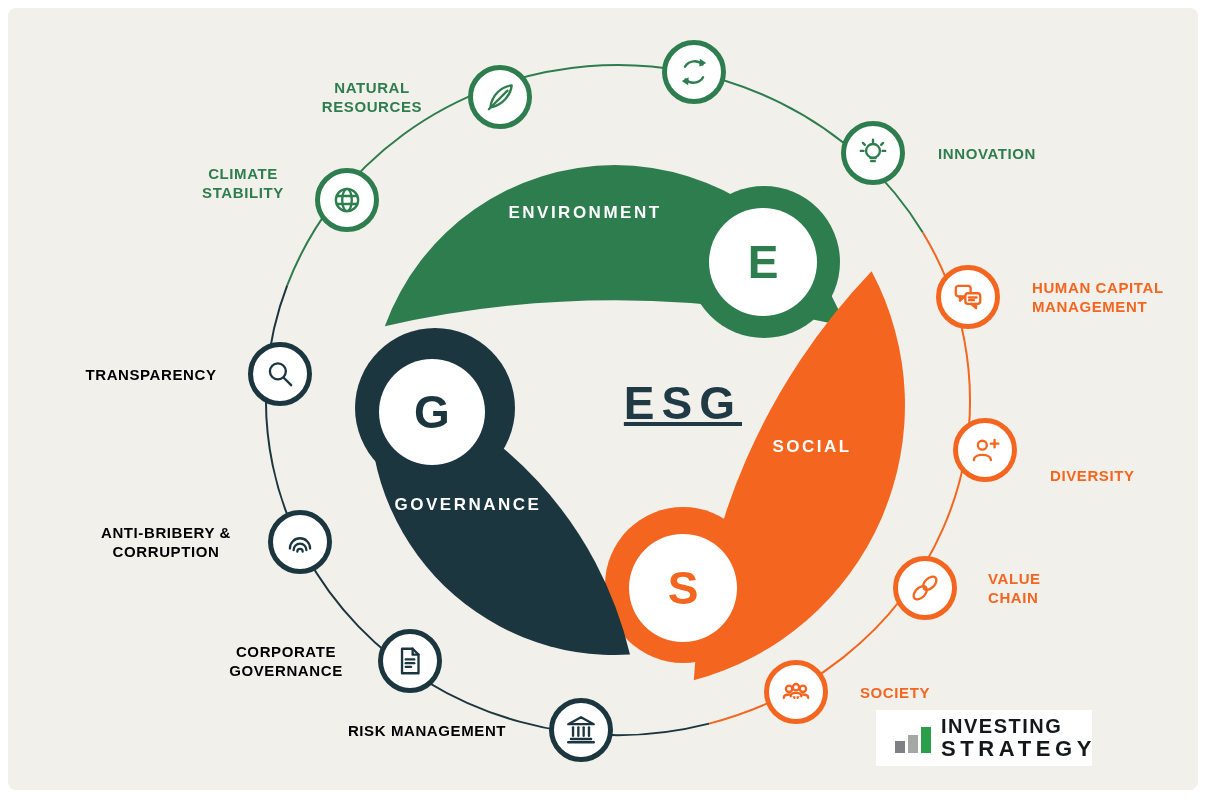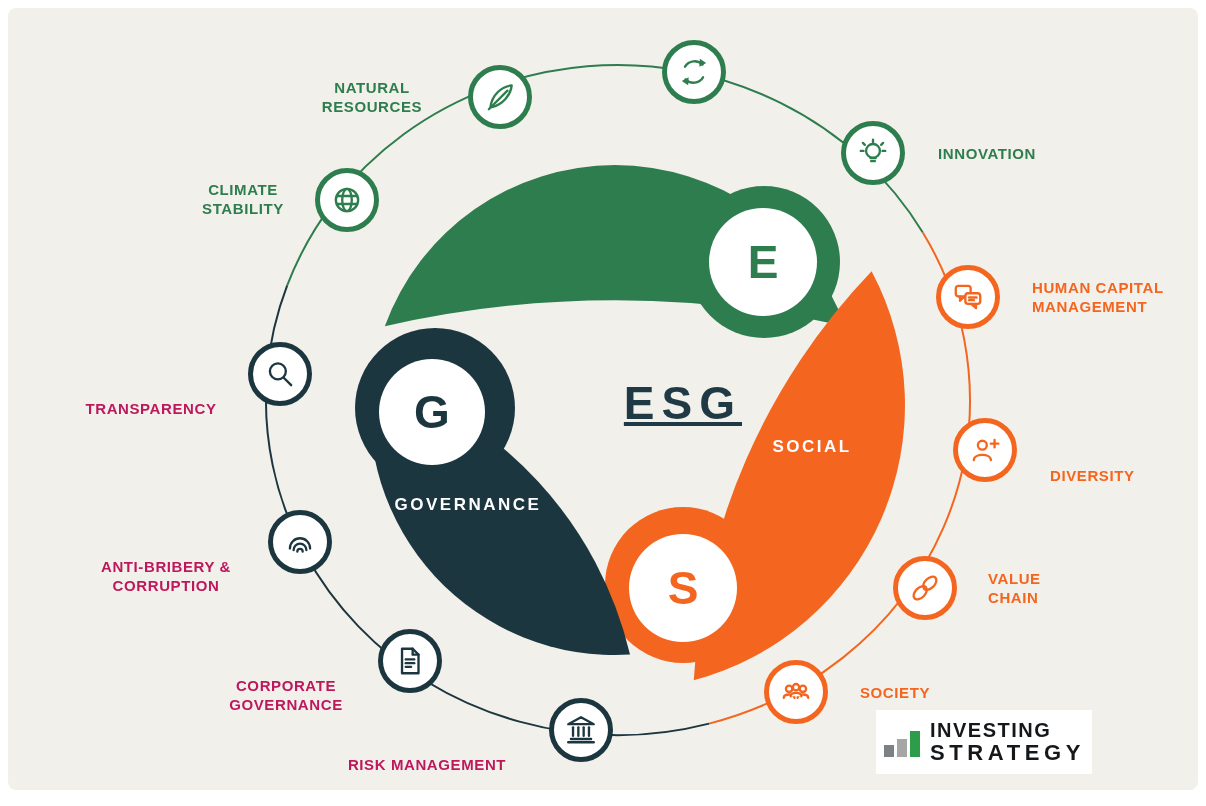--- a/index.html
+++ b/index.html
@@ -10,33 +10,33 @@
 
   .icon-circle{position:absolute;width:64px;height:64px;border-radius:50%;background:#fff;
                border:5px solid;display:flex;align-items:center;justify-content:center;box-sizing:border-box;}
   .icon-circle.green{border-color:#2e7d4e;color:#2e7d4e;}
   .icon-circle.orange{border-color:#f4661f;color:#f4661f;}
   .icon-circle.dark{border-color:#1c3640;color:#1c3640;}
 
   .sat-label{position:absolute;font-size:15px;font-weight:700;letter-spacing:.6px;line-height:19px;}
   .sat-label.green{color:#2e7d4e;}
   .sat-label.orange{color:#f4661f;}
-  .sat-label.dark{color:#be185d;margin-top:34px;}
+  .sat-label.dark{color:#000000;}
   .right{text-align:center;}
 
   .seg-label{position:absolute;color:#ffffff;font-weight:700;font-size:17px;letter-spacing:2.5px;text-align:center;}
   .letter{position:absolute;display:flex;align-items:center;justify-content:center;font-weight:700;font-size:46px;}
   .letter.green{color:#2e7d4e;}
   .letter.orange{color:#f4661f;}
   .letter.dark{color:#1c3640;}
   .esg{position:absolute;left:528px;top:376px;width:214px;text-align:right;
        font-size:46px;font-weight:700;letter-spacing:7px;color:#1f3a45;text-decoration:underline;}
 
-  .logo{position:absolute;left:876px;top:710px;width:216px;height:64px;background:#ffffff;
-        display:flex;align-items:center;gap:10px;padding-left:8px;box-sizing:border-box;}
+  .logo{position:absolute;left:876px;top:710px;width:216px;height:56px;background:#ffffff;
+        display:flex;align-items:center;gap:10px;padding-left:19px;box-sizing:border-box;}
   .logo-bars{display:flex;align-items:flex-end;gap:3px;height:30px;}
   .logo-bar{width:10px;}
   .logo-bar.b1{height:12px;}
   .logo-bar.b2{height:18px;}
   .logo-bar.b3{height:26px;}
   .logo-text{color:#14181b;font-weight:700;line-height:1.1;}
   .logo-line1{font-size:20px;letter-spacing:1.5px;}
   .logo-line2{font-size:22px;letter-spacing:4.6px;}
 
   svg .st{fill:none;stroke:currentColor;stroke-width:2.2;stroke-linecap:round;stroke-linejoin:round;}
@@ -60,20 +60,21 @@
       <circle cx="683" cy="585" r="78" fill="#f4661f"></circle>
       <path d="M 630 654.6 A 245 245 0 0 1 372.3 375.9 A 385 385 0 0 1 630 654.6 Z" fill="#1c3640"></path>
       <circle cx="435" cy="408" r="80" fill="#1c3640"></circle>
       <circle cx="763" cy="262" r="54" fill="#ffffff"></circle>
       <circle cx="683" cy="588" r="54" fill="#ffffff"></circle>
       <circle cx="432" cy="412" r="53" fill="#ffffff"></circle>
     </g>
   </svg>
 
   <div class="esg">ESG</div>
+  <div class="seg-label" style="left:455px;top:203px;width:260px">ENVIRONMENT</div>
   <div class="seg-label" style="left:727px;top:437px;width:170px">SOCIAL</div>
   <div class="seg-label" style="left:350px;top:495px;width:236px">GOVERNANCE</div>
   <div class="letter green" style="left:709px;top:208px;width:108px;height:108px">E</div>
   <div class="letter orange" style="left:629px;top:534px;width:108px;height:108px">S</div>
   <div class="letter dark" style="left:379px;top:359px;width:106px;height:106px">G</div>
 
   <div class="icon-circle green" style="left:468px;top:65px">
     <svg width="34" height="34" viewBox="0 0 32 32">
       <path class="st" d="M7 25.5 C8.5 14 17 6.5 27 5 C26 14.5 18.5 23 8.5 25.5 Z"></path>
       <path class="st" d="M5.5 27.5 L23 10"></path>
@@ -178,21 +179,21 @@
   <div class="sat-label green right" style="left:292px;top:78px;width:160px">NATURAL RESOURCES</div>
   <div class="sat-label green" style="left:938px;top:144px;width:150px">INNOVATION</div>
   <div class="sat-label orange" style="left:1032px;top:278px;width:170px">HUMAN CAPITAL MANAGEMENT</div>
   <div class="sat-label orange" style="left:1050px;top:466px;width:130px">DIVERSITY</div>
   <div class="sat-label orange" style="left:988px;top:569px;width:80px">VALUE CHAIN</div>
   <div class="sat-label orange" style="left:860px;top:683px;width:110px">SOCIETY</div>
   <div class="sat-label dark right" style="left:327px;top:721px;width:200px">RISK MANAGEMENT</div>
   <div class="sat-label dark right" style="left:216px;top:642px;width:140px">CORPORATE GOVERNANCE</div>
   <div class="sat-label dark right" style="left:86px;top:523px;width:160px">ANTI-BRIBERY &amp; CORRUPTION</div>
   <div class="sat-label dark right" style="left:76px;top:365px;width:150px">TRANSPARENCY</div>
-  <div class="sat-label green right" style="left:193px;top:180px;width:100px">CLIMATE STABILITY</div>
+  <div class="sat-label green right" style="left:193px;top:164px;width:100px">CLIMATE STABILITY</div>
 
   <div class="logo">
     <div class="logo-bars">
       <div class="logo-bar b1" style="background: rgb(126, 129, 132);"></div>
       <div class="logo-bar b2" style="background: rgb(165, 167, 164);"></div>
       <div class="logo-bar b3" style="background: rgb(44, 158, 75);"></div>
     </div>
     <div class="logo-text">
       <div class="logo-line1">INVESTING</div>
       <div class="logo-line2">STRATEGY</div>

